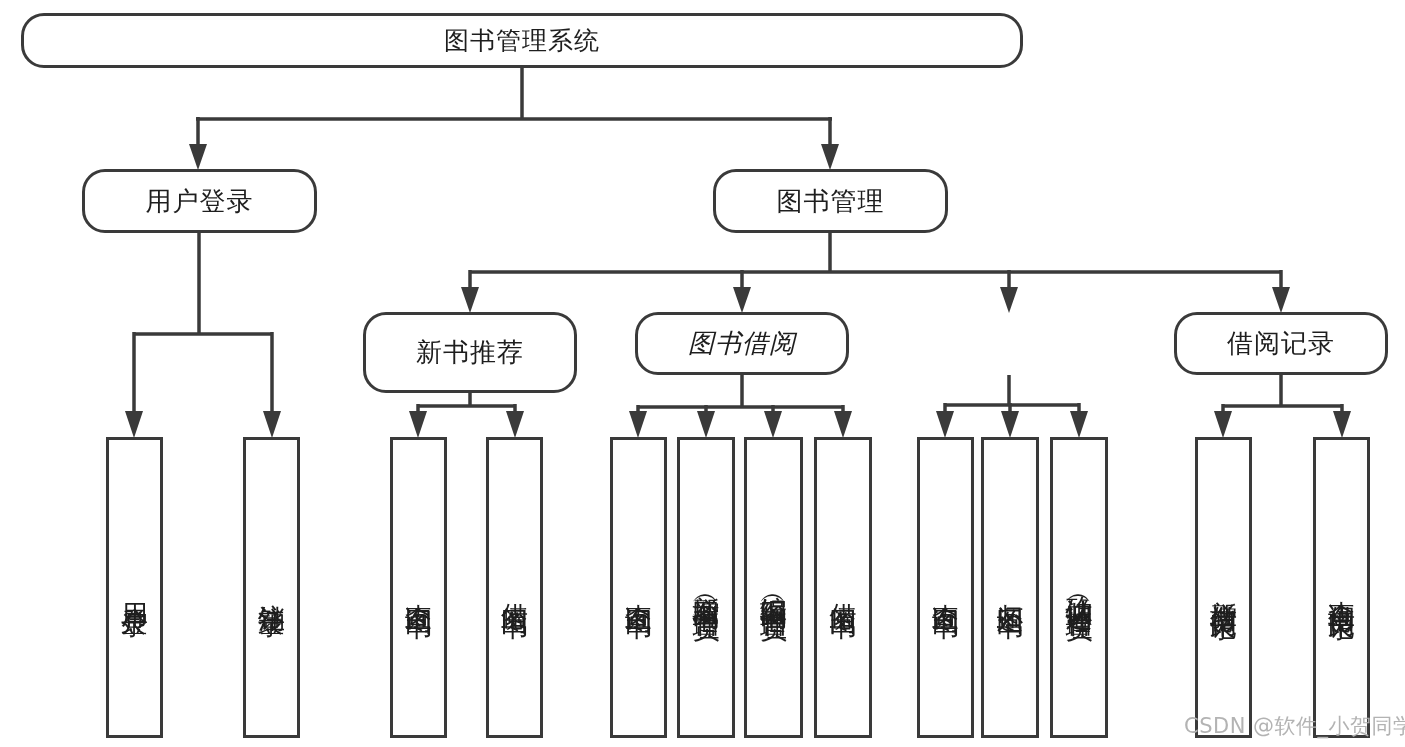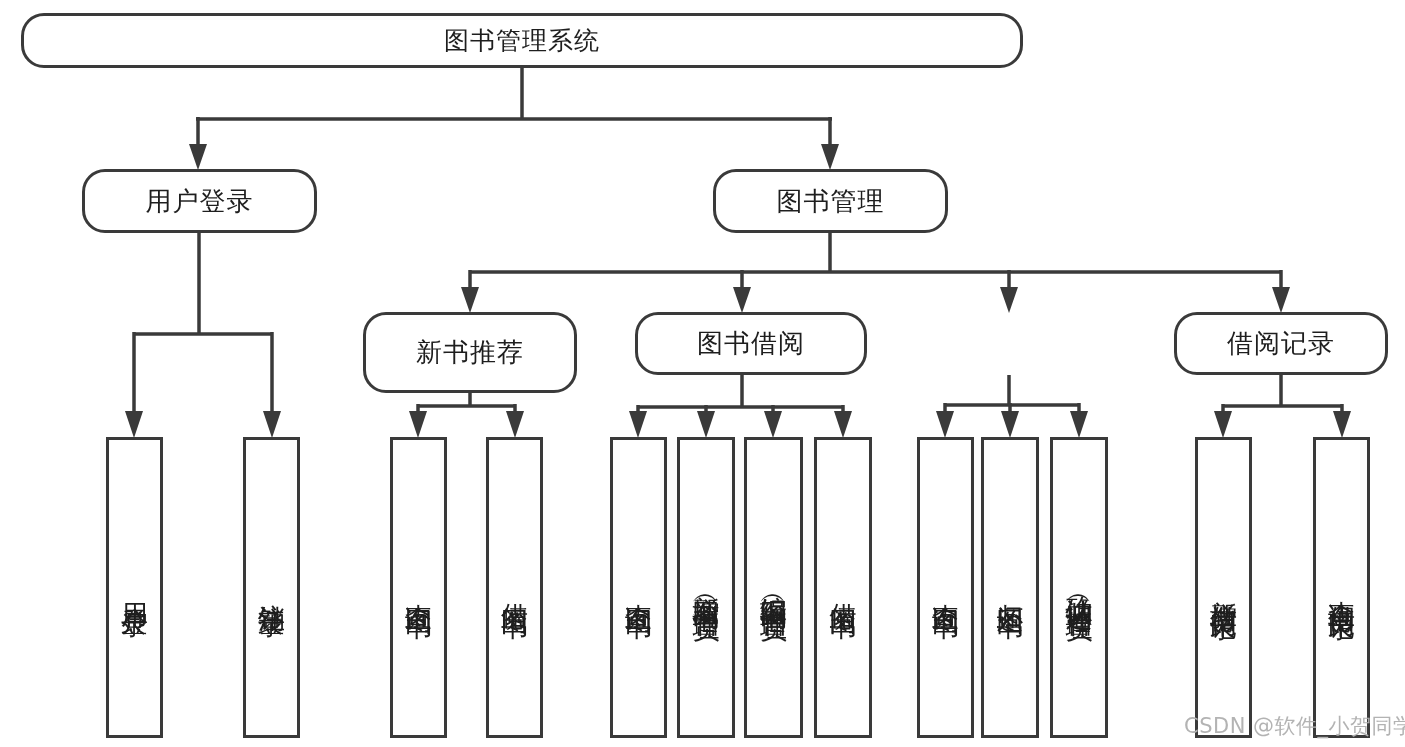--- a/index.html
+++ b/index.html
@@ -130,21 +130,21 @@
   <div class="node h" style="left:82px; top:169px; width:235px; height:64px;">
     <span>用户登录</span>
   </div>
   <div class="node h" style="left:713px; top:169px; width:235px; height:64px;">
     <span>图书管理</span>
   </div>
 
   <div class="node h" style="left:363px; top:312px; width:214px; height:81px;">
     <span>新书推荐</span>
   </div>
-  <div class="node h" style="left:635px; top:312px; width:232px; height:63px;">
+  <div class="node h" style="left:635px; top:312px; width:214px; height:63px;font-style:italic;">
     <span>图书借阅</span>
   </div>
   <div class="node h" style="left:1174px; top:312px; width:214px; height:63px;">
     <span>借阅记录</span>
   </div>
 
   <div class="node leaf" style="left:106px; top:437px; width:57px; height:301px;">
     <span class="v-label">用户登录</span>
   </div>
   <div class="node leaf" style="left:243px; top:437px; width:57px; height:301px;">

